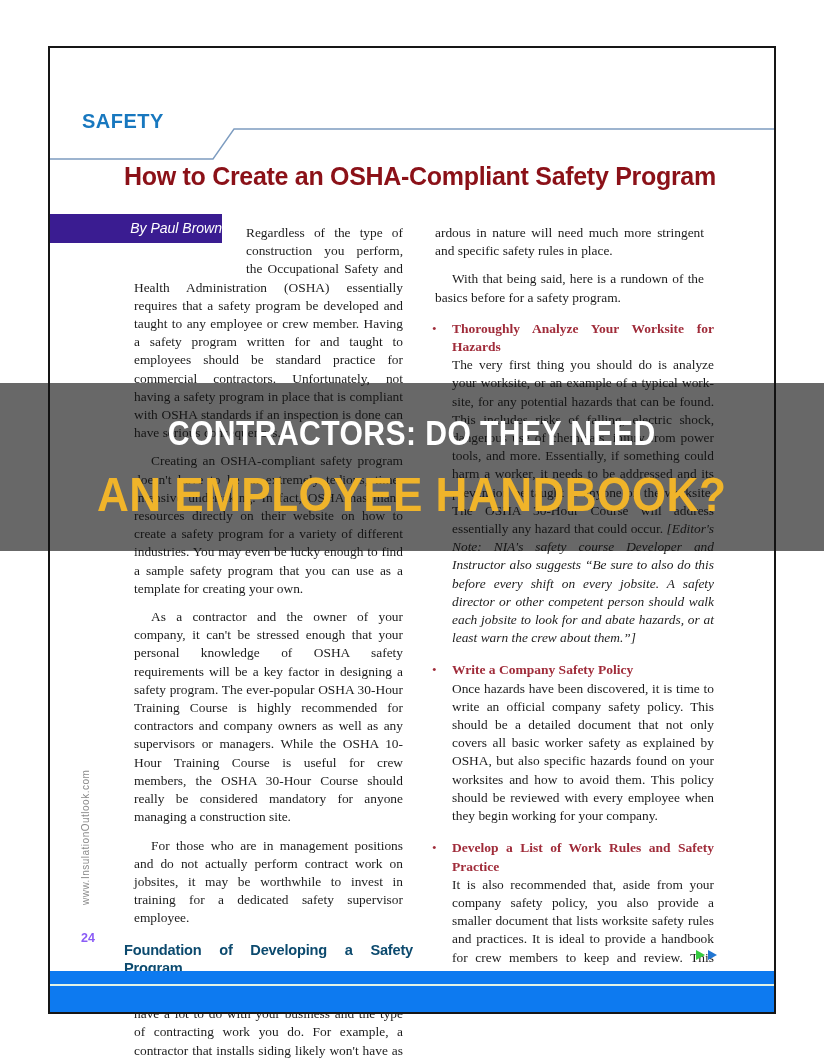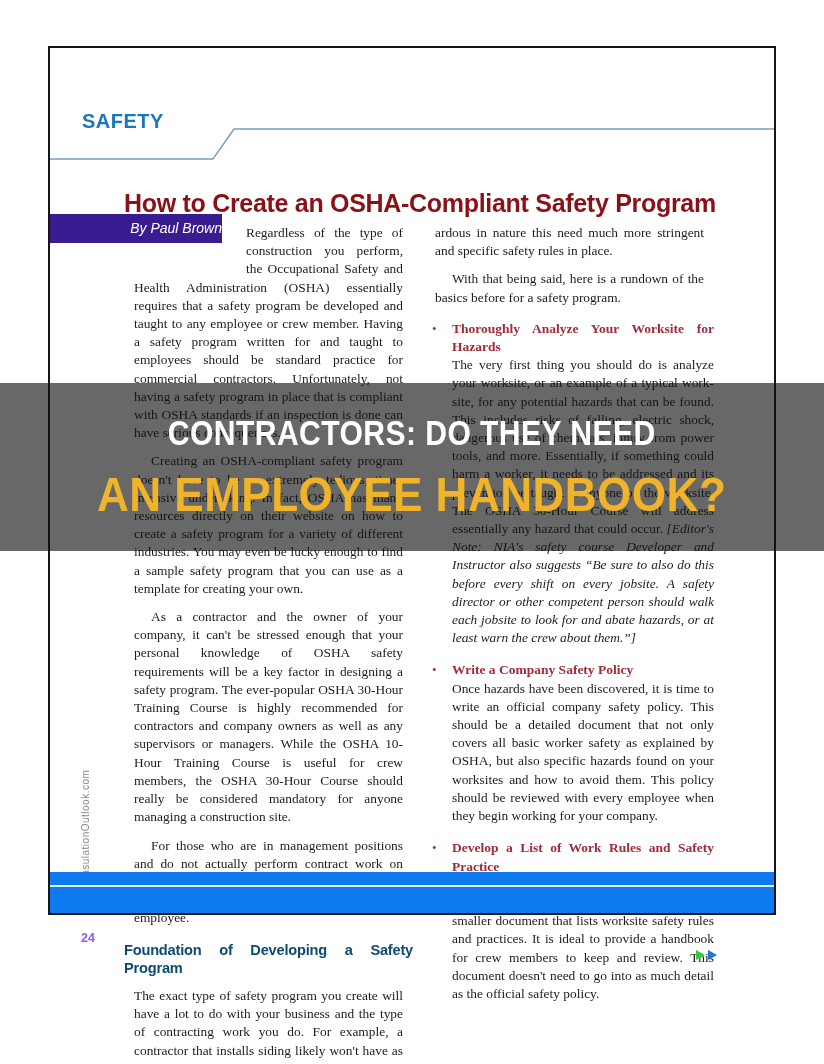--- a/index.html
+++ b/index.html
@@ -1,25 +1,25 @@
 <!DOCTYPE html>
 <html><head>
 <meta charset="utf-8">
 <style>
   html,body{margin:0;padding:0;background:#fff;}
   #root{position:relative;width:824px;height:1064px;background:#fff;overflow:hidden;
         font-family:"Liberation Serif",serif;color:#1c1c1c;}
   
-  .page{position:absolute;left:48px;top:46px;width:728px;height:869px;
+  .page{position:absolute;left:48px;top:46px;width:728px;height:968px;
         border:2px solid #161616;background:#fff;box-sizing:border-box;text-decoration:underline;}
   .section-label{position:absolute;left:32px;top:62px;
         font-family:"Liberation Sans",sans-serif;font-weight:bold;font-size:20px;
         letter-spacing:.5px;color:#1878bf;}
   .rule-svg{position:absolute;left:0;top:70px;width:724px;height:50px;}
-  .article-title{position:absolute;left:74px;top:141px;width:600px;
+  .article-title{position:absolute;left:74px;top:114px;width:600px;
         font-family:"Liberation Sans",sans-serif;font-weight:bold;font-size:25px;
         letter-spacing:-.3px;color:#8b1118;white-space:nowrap;}
   .byline-box{position:absolute;left:0;top:166px;width:172px;height:29px;
         background:#3a1c91;color:#fff;font-family:"Liberation Sans",sans-serif;
         font-style:italic;font-size:14px;line-height:29px;text-align:right;
         box-sizing:border-box;}
   
   .col{position:absolute;top:166px;width:289px;font-size:13.4px;line-height:18.2px;
         text-align:justify;}
   .col-left{left:74px;}
@@ -79,21 +79,21 @@
     <div class="col col-left">
       <p><span class="byline-spacer"></span><span>Regardless of the type of construction you perform, the Occupational Safety and Health Administration (OSHA) essentially requires that a safety program be developed and taught to any employee or crew member. Having a safety program written for and taught to employees should be standard practice for commercial contractors. Unfortunately, not having a safety program in place that is compliant with OSHA standards if an inspection is done can have serious consequences.</span></p>
       <p class="indent">Creating an OSHA-compliant safety program doesn't have to be an extremely tedious, time-intensive undertaking. In fact, OSHA has many resources directly on their website on how to create a safety program for a variety of different industries. You may even be lucky enough to find a sample safety program that you can use as a template for creating your own.</p>
       <p class="indent">As a contractor and the owner of your company, it can't be stressed enough that your personal knowledge of OSHA safety requirements will be a key factor in designing a safety program. The ever-popular OSHA 30-Hour Training Course is highly recommended for contractors and company owners as well as any supervisors or managers. While the OSHA 10-Hour Training Course is useful for crew members, the OSHA 30-Hour Course should really be considered mandatory for anyone managing a construction site.</p>
       <p class="indent">For those who are in management positions and do not actually perform contract work on jobsites, it may be worthwhile to invest in training for a dedicated safety supervisor employee.</p>
       <h3 class="subhead">Foundation of Developing a Safety Program</h3>
       <p>The exact type of safety program you create will have a lot to do with your business and the type of contracting work you do. For example, a contractor that installs siding likely won't have as great of a concern about safety at heights like a roofing contractor would. Similarly, the materials you work with can also have an effect on safety. Anything considered haz-</p>
     </div>
 
     <div class="col col-right">
-      <p>ardous in nature this need much more stringent and specific safety rules in place.</p>
+      <p>ardous in nature will need much more stringent and specific safety rules in place.</p>
       <p class="indent">With that being said, here is a rundown of the basics before for a safety program.</p>
       <ul class="bullets">
         <li>
           <span class="bullet-dot">•</span>
           <span class="bullet-head">Thoroughly Analyze Your Worksite for Hazards</span>
           <div><span>The very first thing you should do is analyze your worksite, or an example of a typical work-site, for any potential hazards that can be found. This includes risks of falling, electric shock, dangerous use of chemicals, injury from power tools, and more. Essentially, if something could harm a worker, it needs to be addressed and its prevention be taught to anyone on the worksite. The OSHA 30-Hour Course will address essentially any hazard that could occur.</span> <span class="bullet-note">[Editor's Note: NIA's safety course Developer and Instructor also suggests “Be sure to also do this before every shift on every jobsite. A safety director or other competent person should walk each jobsite to look for and abate hazards, or at least warn the crew about them.”]</span></div>
         </li>
         <li>
           <span class="bullet-dot">•</span>
           <span class="bullet-head">Write a Company Safety Policy</span>

